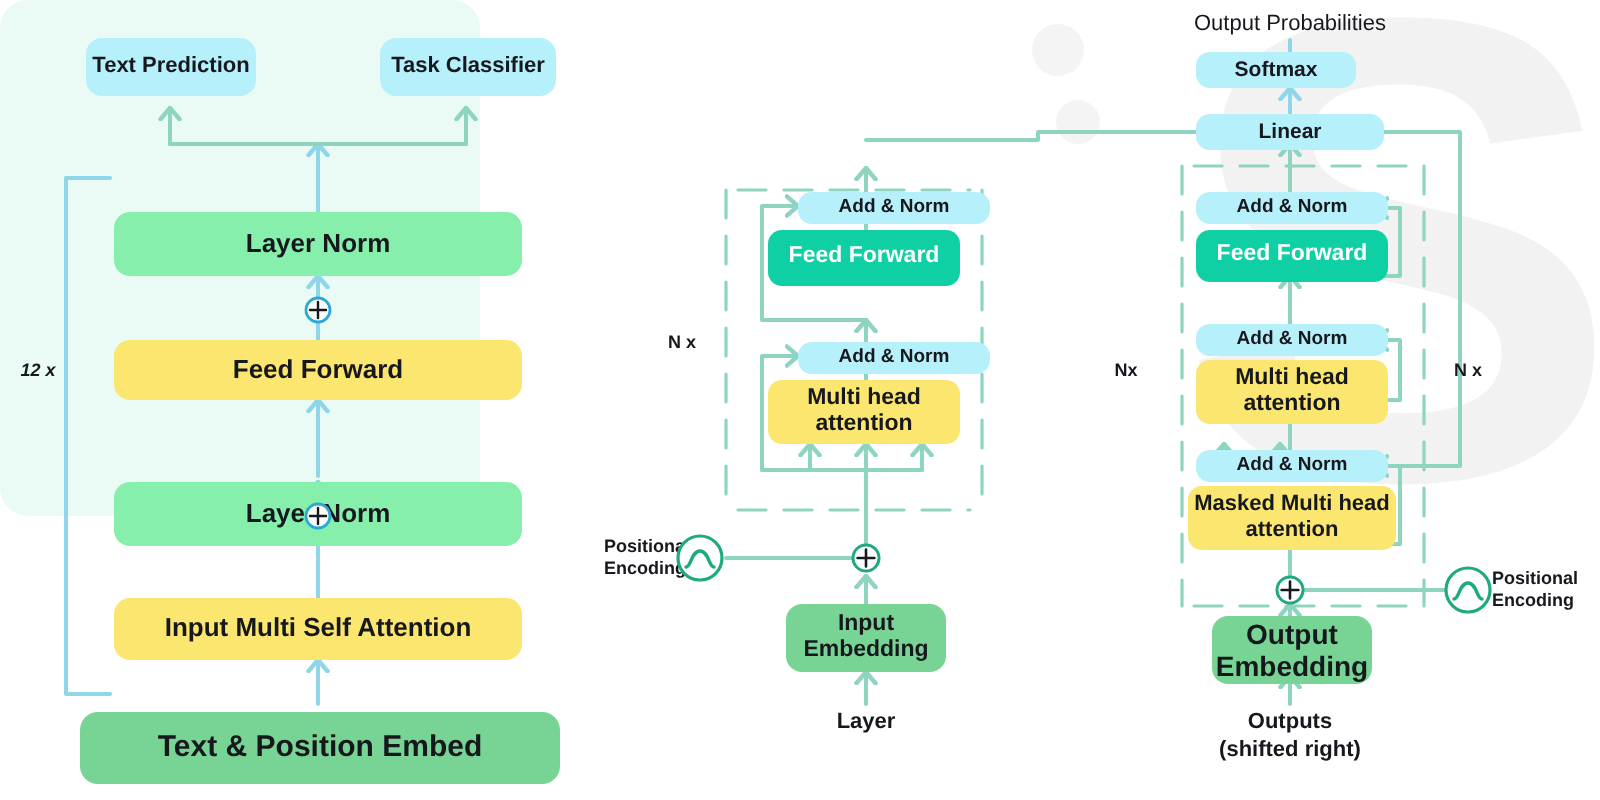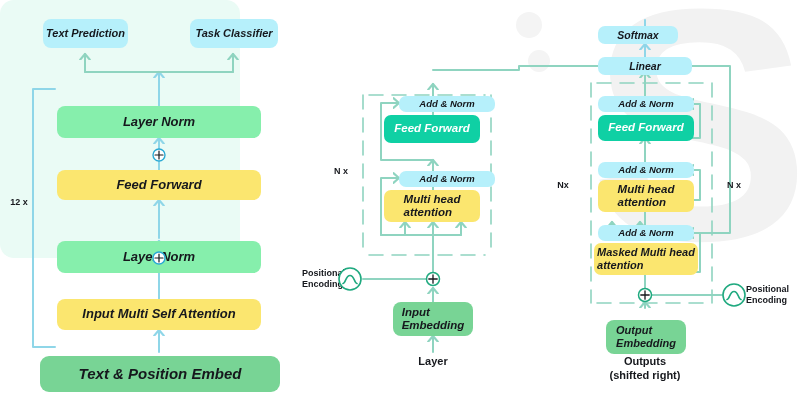--- a/index.html
+++ b/index.html
@@ -27,27 +27,27 @@
   }
   .wm-dot{position:absolute;border-radius:50%;background:#f4f4f4;z-index:0;}
 
   
   .box{
     position:absolute;
     box-sizing:border-box;
     display:flex;
     align-items:center;
     justify-content:center;
+    text-align:center;
     border-radius:8px;
     font-weight:700;
     color:#16181d;
     z-index:5;
     line-height:1.15;
     white-space:pre-line;
-    font-style:italic;
   }
   .cyan      {background:#b6f0fb;}
   .cyan-pale {background:#86efac;}
   .yellow    {background:#fbe66f;}
   .teal      {background:#0fd0a4;color:#ffffff;}
   .green     {background:#78d495;}
   .panel     {background:#eafbf5;border-radius:14px;z-index:1;}
 
   .label{
     position:absolute;
@@ -177,51 +177,52 @@
 
   <div class="box cyan" style="left:43px;top:19px;width:85px;height:29px;font-size:11px;">Text Prediction</div>
   <div class="box cyan" style="left:190px;top:19px;width:88px;height:29px;font-size:11px;">Task Classifier</div>
 
   <div class="box cyan-pale" style="left:57px;top:106px;width:204px;height:32px;font-size:13px;">Layer Norm</div>
   <div class="box yellow" style="left:57px;top:170px;width:204px;height:30px;font-size:13px;">Feed Forward</div>
   <div class="box cyan-pale" style="left:57px;top:241px;width:204px;height:32px;font-size:13px;">Layer Norm</div>
   <div class="box yellow" style="left:57px;top:299px;width:204px;height:31px;font-size:13px;">Input Multi Self Attention</div>
   <div class="box green" style="left:40px;top:356px;width:240px;height:36px;font-size:15px;border-radius:9px;">Text &amp; Position Embed</div>
 
-  <div class="label" style="left:6px;top:197px;width:26px;font-size:9px;">12 x</div>
+  <div class="label" style="left:6px;top:180px;width:26px;font-size:9px;font-style:italic;">12 x</div>
 
   <div class="box cyan" style="left:399px;top:96px;width:96px;height:16px;font-size:9.5px;border-radius:7px;">Add &amp; Norm</div>
   <div class="box teal" style="left:384px;top:115px;width:96px;height:28px;font-size:11.5px;border-radius:7px;">Feed Forward</div>
   <div class="box cyan" style="left:399px;top:171px;width:96px;height:16px;font-size:9.5px;border-radius:7px;">Add &amp; Norm</div>
   <div class="box yellow" style="left:384px;top:190px;width:96px;height:32px;font-size:11.5px;border-radius:7px;">Multi head
 attention</div>
   <div class="box green" style="left:393px;top:302px;width:80px;height:34px;font-size:11.5px;border-radius:8px;">Input
 Embedding</div>
 
   <div class="label" style="left:326px;top:166px;width:30px;font-size:9px;">N x</div>
   <div class="label" style="left:302px;top:268px;width:56px;font-size:9px;text-align:left;">Positional
 Encoding</div>
   <div class="label" style="left:398px;top:355px;width:70px;font-size:11px;">Layer</div>
 
+  <div class="label plain" style="left:578px;top:6px;width:134px;font-size:11px;font-weight:400;">Output Probabilities</div>
 
   <div class="box cyan" style="left:598px;top:26px;width:80px;height:18px;font-size:10.5px;border-radius:7px;">Softmax</div>
   <div class="box cyan" style="left:598px;top:57px;width:94px;height:18px;font-size:10.5px;border-radius:7px;">Linear</div>
 
   <div class="box cyan" style="left:598px;top:96px;width:96px;height:16px;font-size:9.5px;border-radius:7px;">Add &amp; Norm</div>
   <div class="box teal" style="left:598px;top:115px;width:96px;height:26px;font-size:11.5px;border-radius:7px;">Feed Forward</div>
 
   <div class="box cyan" style="left:598px;top:162px;width:96px;height:16px;font-size:9.5px;border-radius:7px;">Add &amp; Norm</div>
   <div class="box yellow" style="left:598px;top:180px;width:96px;height:32px;font-size:11.5px;border-radius:7px;">Multi head
 attention</div>
 
   <div class="box cyan" style="left:598px;top:225px;width:96px;height:16px;font-size:9.5px;border-radius:7px;">Add &amp; Norm</div>
   <div class="box yellow" style="left:594px;top:243px;width:104px;height:32px;font-size:11px;border-radius:7px;">Masked Multi head
 attention</div>
 
-  <div class="box green" style="left:606px;top:308px;width:80px;height:34px;font-size:11px;border-radius:8px;margin-top:12px;">Output
+  <div class="box green" style="left:606px;top:308px;width:80px;height:34px;font-size:14px;border-radius:8px;">Output
 Embedding</div>
 
   <div class="label" style="left:550px;top:180px;width:26px;font-size:9px;">Nx</div>
   <div class="label" style="left:719px;top:180px;width:30px;font-size:9px;">N x</div>
   <div class="label" style="left:746px;top:284px;width:58px;font-size:9px;text-align:left;">Positional
 Encoding</div>
   <div class="label" style="left:592px;top:355px;width:106px;font-size:11px;">Outputs
 (shifted right)</div>
 
   <svg class="wires wires-top">

